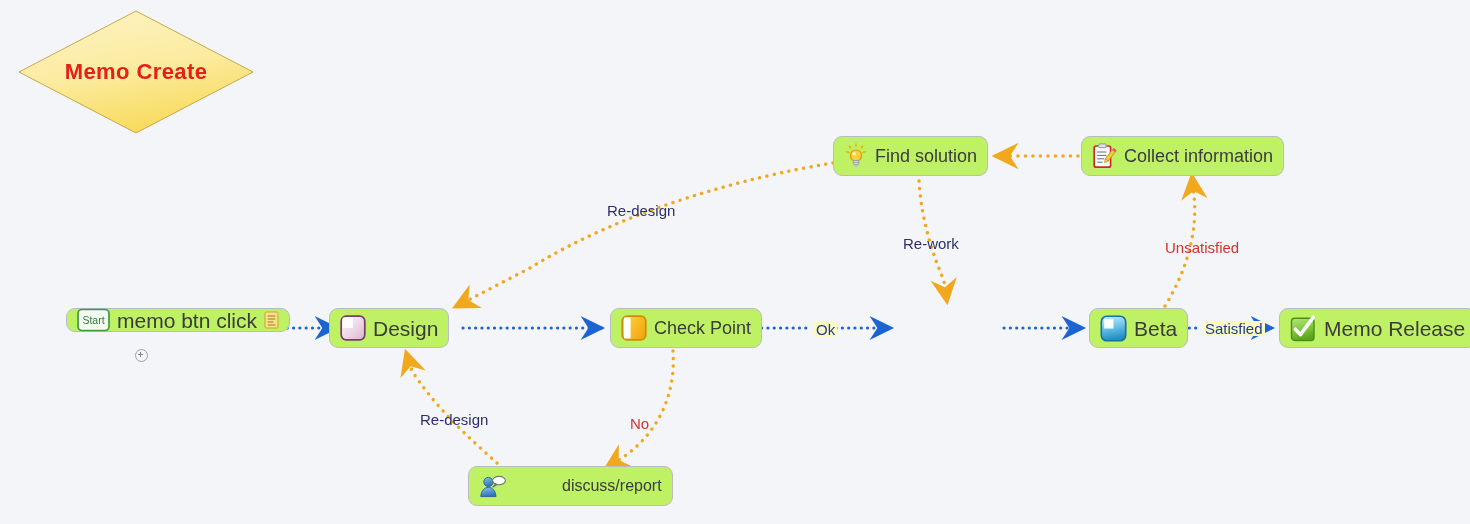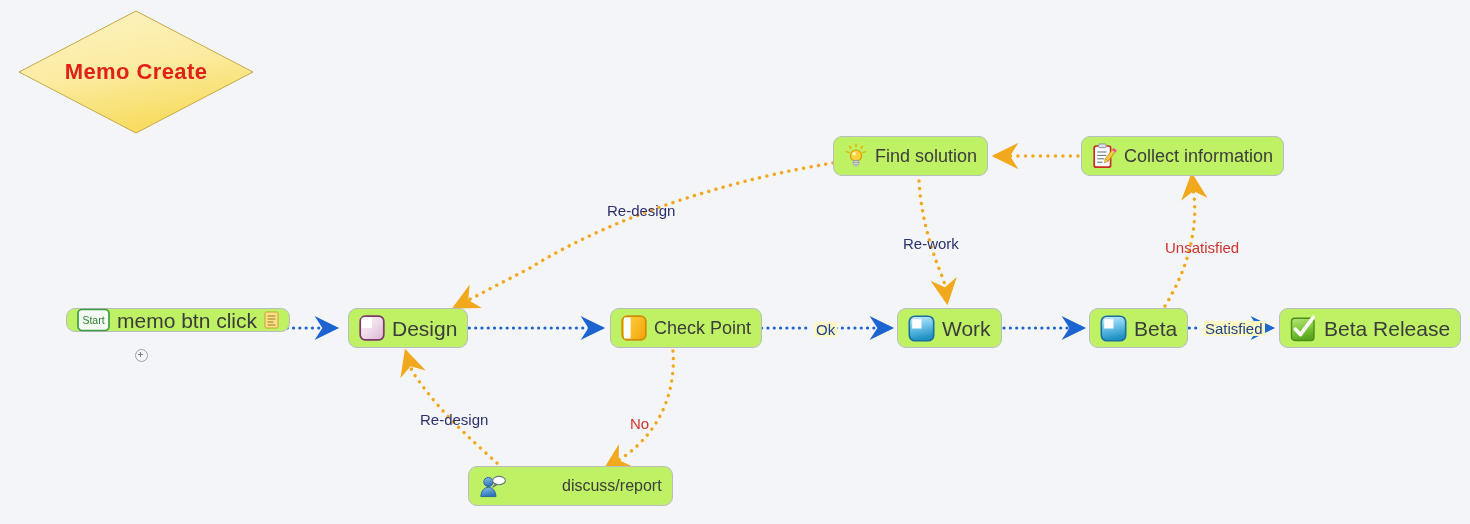--- a/index.html
+++ b/index.html
@@ -192,21 +192,21 @@
           <line x1="3.6" y1="5" x2="11.4" y2="5"></line>
           <line x1="3.6" y1="8" x2="11.4" y2="8"></line>
           <line x1="3.6" y1="11" x2="9.4" y2="11"></line>
           <line x1="3.6" y1="14" x2="11.4" y2="14"></line>
         </g>
       </svg>
     </span>
   </div>
   <div class="expand-plus" style="left:135px; top:349px;"></div>
 
-  <div class="node big" style="left:348px; top:308px;">
+  <div class="node big" style="left:329px; top:308px;">
     <span class="ic">
       <svg width="26" height="26" viewBox="0 0 26 26">
         <defs>
           <linearGradient id="gDes" x1="0" y1="0" x2="1" y2="1">
             <stop offset="0%" stop-color="#fdf8fb"></stop>
             <stop offset="48%" stop-color="#f0dbe9"></stop>
             <stop offset="100%" stop-color="#d9b6cf"></stop>
           </linearGradient>
         </defs>
         <rect x="1.2" y="1.2" width="23.6" height="23.6" rx="5" fill="url(#gDes)" stroke="#7b3a68" stroke-width="1.7"></rect>
@@ -225,36 +225,20 @@
             <stop offset="100%" stop-color="#f5a910"></stop>
           </linearGradient>
         </defs>
         <rect x="1.2" y="1.2" width="23.6" height="23.6" rx="5" fill="url(#gChk)" stroke="#d08d09" stroke-width="1.7"></rect>
         <rect x="3.0" y="2.6" width="6.6" height="20.8" fill="#ffffff"></rect>
       </svg>
     </span>
     <span class="label">Check Point</span>
   </div>
 
-  <div class="node big" style="left:897px; top:308px;">
-    <span class="ic">
-      <svg width="27" height="27" viewBox="0 0 27 27">
-        <defs>
-          <linearGradient id="gWrk" x1="0" y1="0" x2="0.2" y2="1">
-            <stop offset="0%" stop-color="#cfeefb"></stop>
-            <stop offset="45%" stop-color="#74c8ec"></stop>
-            <stop offset="100%" stop-color="#1f8fc4"></stop>
-          </linearGradient>
-        </defs>
-        <rect x="1.3" y="1.3" width="24.4" height="24.4" rx="5.5" fill="url(#gWrk)" stroke="#1a6f9e" stroke-width="1.6"></rect>
-        <path d="M4.2,4.2 h9.3 v9.3 h-9.3 z" fill="#ffffff" opacity="0.97"></path>
-      </svg>
-    </span>
-    <span class="label">Work</span>
-  </div>
 
   <div class="node big" style="left:1089px; top:308px;">
     <span class="ic">
       <svg width="27" height="27" viewBox="0 0 27 27">
         <defs>
           <linearGradient id="gBta" x1="0" y1="0" x2="0.2" y2="1">
             <stop offset="0%" stop-color="#cfeefb"></stop>
             <stop offset="45%" stop-color="#74c8ec"></stop>
             <stop offset="100%" stop-color="#1f8fc4"></stop>
           </linearGradient>
@@ -273,21 +257,21 @@
           <linearGradient id="gGrn" x1="0" y1="0" x2="0.3" y2="1">
             <stop offset="0%" stop-color="#b7e67e"></stop>
             <stop offset="55%" stop-color="#83cb3c"></stop>
             <stop offset="100%" stop-color="#5aa61f"></stop>
           </linearGradient>
         </defs>
         <rect x="1.5" y="3.2" width="22.5" height="22.3" rx="3.2" fill="url(#gGrn)" stroke="#4b8f19" stroke-width="1.4"></rect>
         <path d="M5.4,14.2 L10.4,19.6 L23.2,2.4" fill="none" stroke="#ffffff" stroke-width="3.6" stroke-linecap="round" stroke-linejoin="round"></path>
       </svg>
     </span>
-    <span class="label">Beta Release</span>
+    <span class="label">Memo Release</span>
   </div>
 
   <div class="node med" style="left:833px; top:136px;">
     <span class="ic">
       <svg width="24" height="26" viewBox="0 0 24 26">
         <g stroke="#e9b200" stroke-width="1.5" stroke-linecap="round">
           <line x1="12" y1="1" x2="12" y2="3.6"></line>
           <line x1="5.4" y1="3.2" x2="6.9" y2="5.3"></line>
           <line x1="18.6" y1="3.2" x2="17.1" y2="5.3"></line>
           <line x1="2.6" y1="8.6" x2="4.9" y2="9.5"></line>

